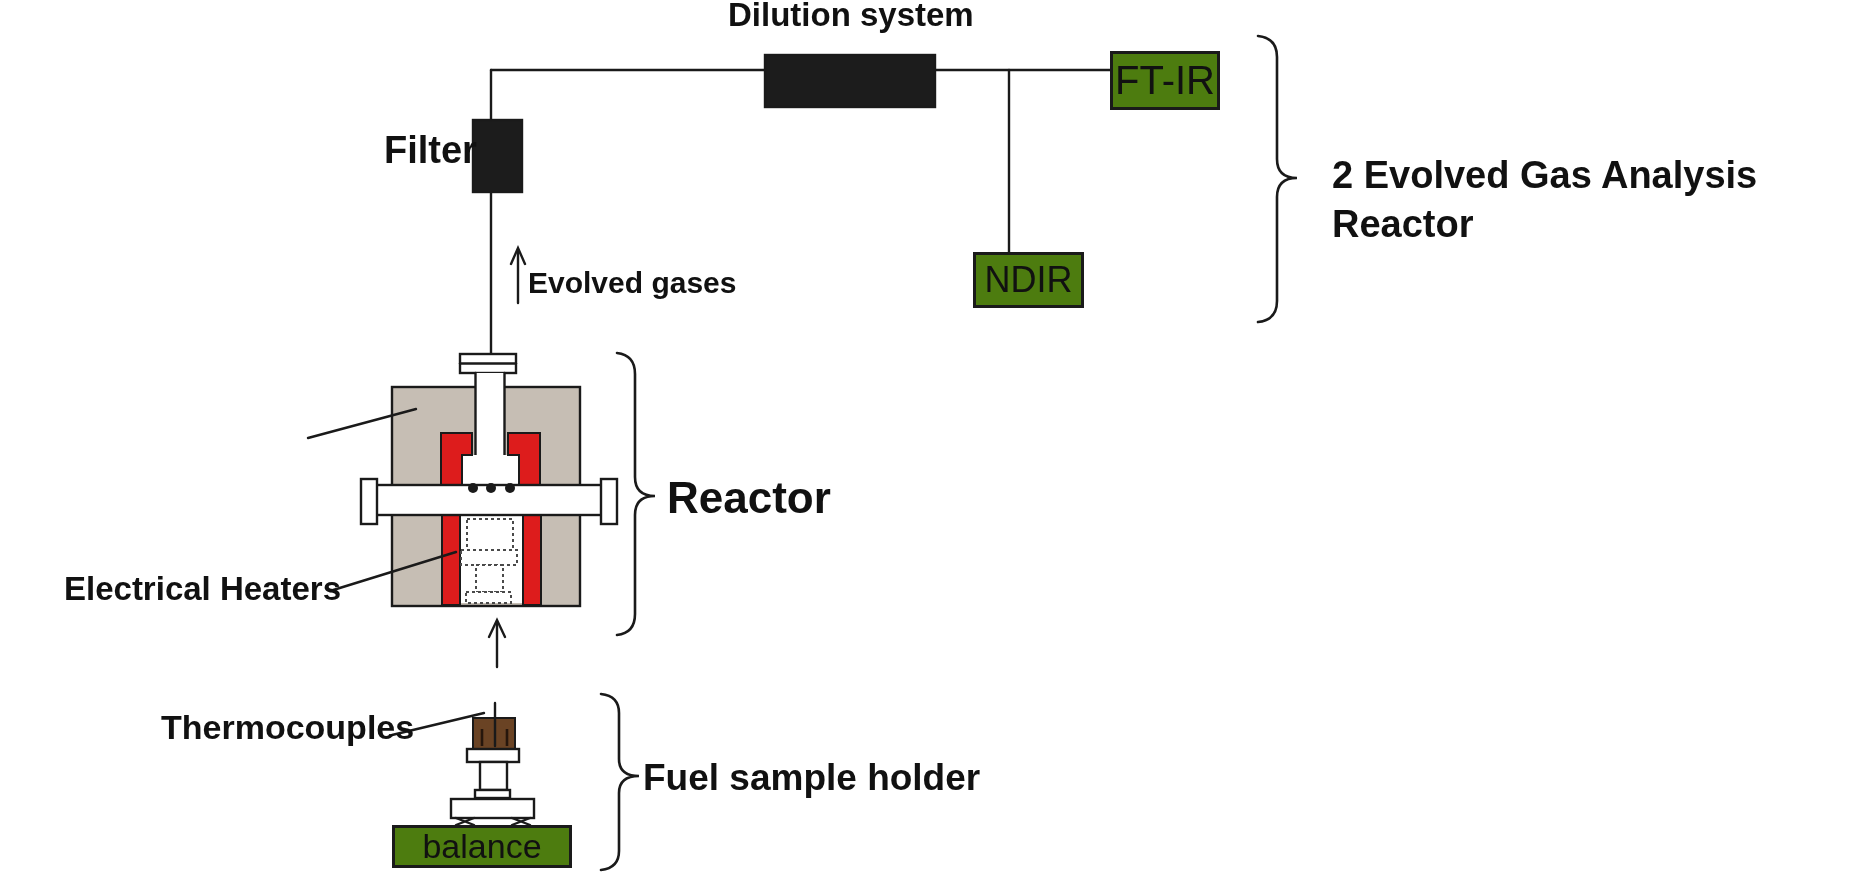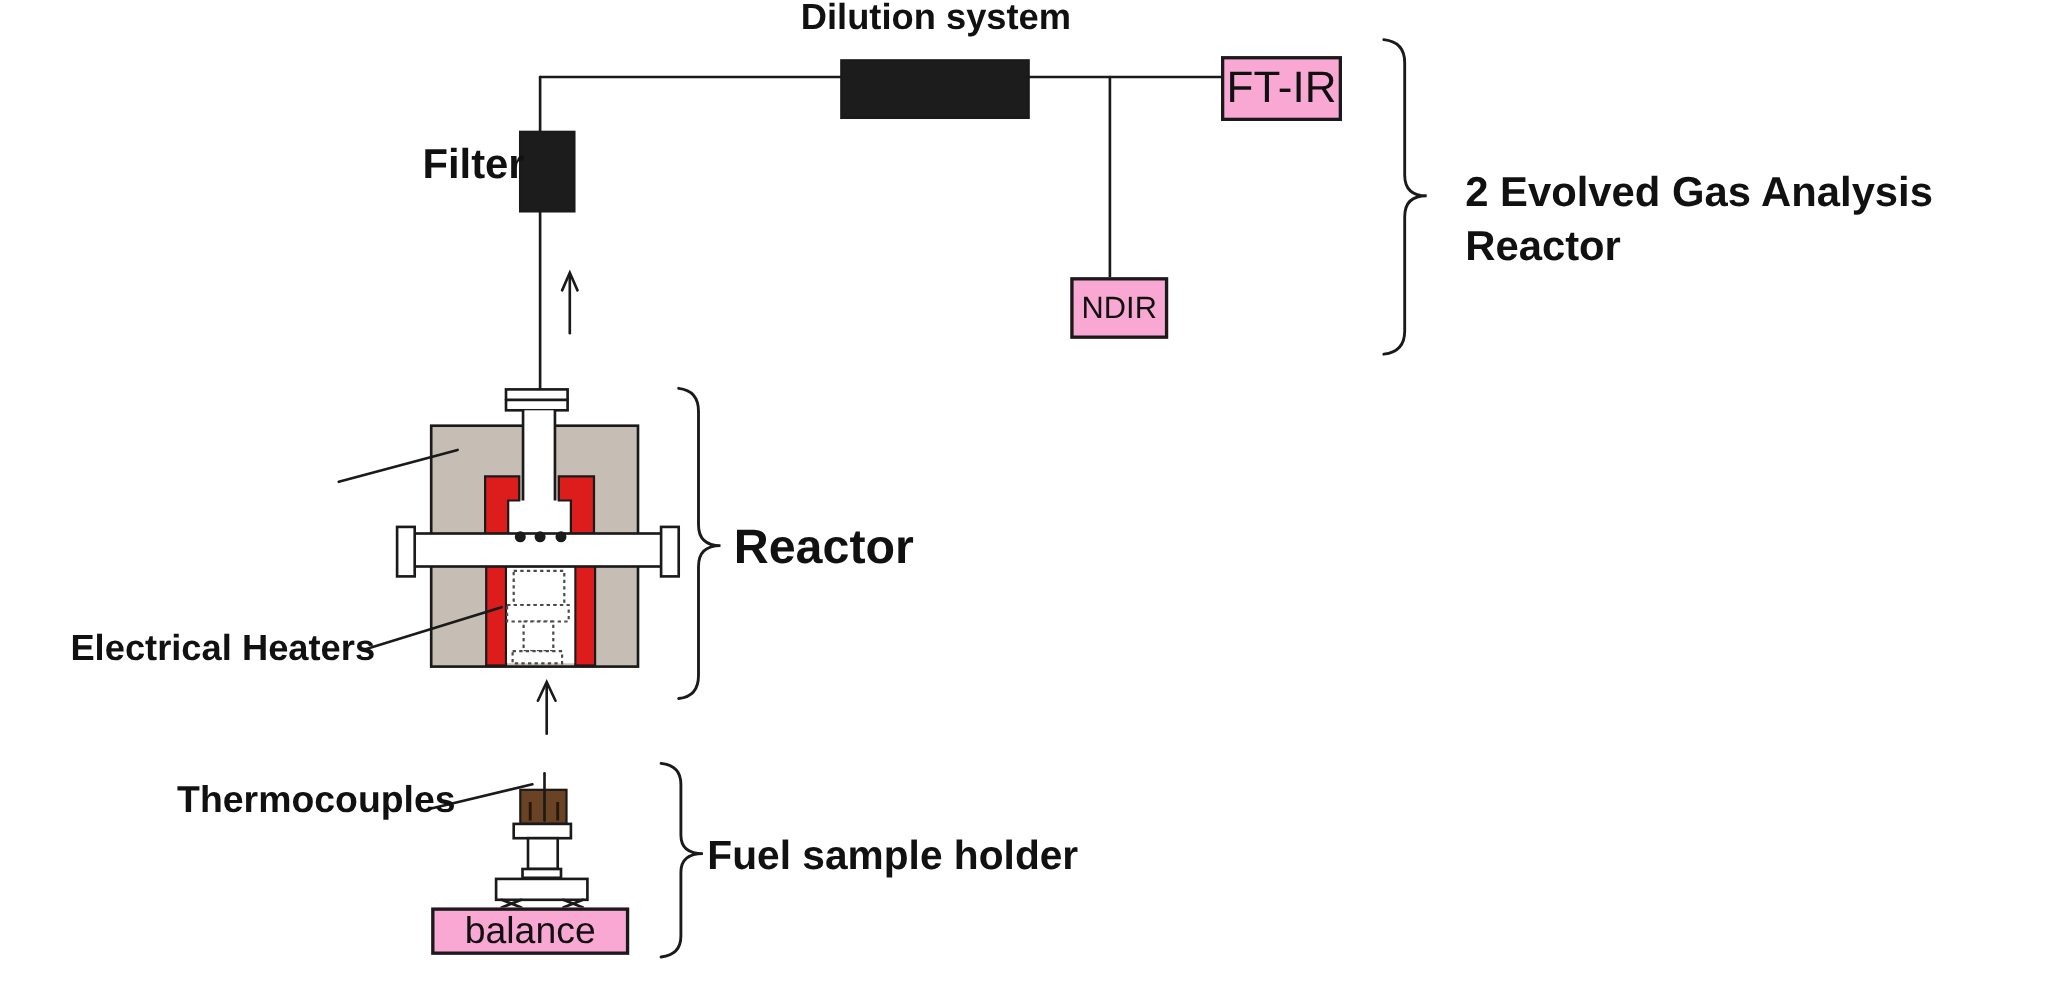--- a/index.html
+++ b/index.html
@@ -22,21 +22,21 @@
 
   .label{
     position:absolute;
     color:#111111;
     font-weight:bold;
     white-space:nowrap;
     line-height:1.15;
   }
   .device-box{
     position:absolute;
-    background:#f9a8d4;
+    background:#4d7c0f;
     border:3px solid #1a1a1a;
     display:flex;align-items:center;justify-content:center;
     color:#111111;
     box-sizing:border-box;
     white-space:nowrap;
   }
 </style>
 </head>
 <body>
 
@@ -107,29 +107,30 @@
     <rect x="480" y="762" width="27" height="28" class="shape white"></rect>
     <rect x="475" y="790" width="35" height="8" class="shape white"></rect>
     <rect x="451" y="799" width="83" height="19" class="shape white"></rect>
     <path class="ln" stroke-width="2.2" d="M456,818 L474,825 M456,825 L474,818"></path>
     <path class="ln" stroke-width="2.2" d="M512,818 L530,825 M512,825 L530,818"></path>
   </svg>
 
   <div class="device-box" style="left:1110px;top:51px;width:110px;height:59px;font-size:40px;">
     <span>FT-IR</span>
   </div>
-  <div class="device-box" style="left:973px;top:252px;width:89px;height:56px;font-size:28px;">
+  <div class="device-box" style="left:973px;top:252px;width:111px;height:56px;font-size:36px;">
     <span>NDIR</span>
   </div>
   <div class="device-box" style="left:392px;top:825px;width:180px;height:43px;font-size:34px;">
     <span>balance</span>
   </div>
 
   <div class="label" style="left:728px;top:-4px;font-size:33px;">Dilution system</div>
   <div class="label" style="left:384px;top:129px;font-size:38px;">Filter</div>
+  <div class="label" style="left:528px;top:266px;font-size:30px;">Evolved gases</div>
   <div class="label" style="left:1332px;top:151px;font-size:38px;line-height:49px;">
     <div>2 Evolved Gas Analysis</div>
     <div>Reactor</div>
   </div>
   <div class="label" style="left:667px;top:473px;font-size:44px;">Reactor</div>
   <div class="label" style="left:64px;top:570px;font-size:33px;">Electrical Heaters</div>
   <div class="label" style="left:643px;top:757px;font-size:37px;">Fuel sample holder</div>
   <div class="label" style="left:161px;top:708px;font-size:34px;">Thermocouples</div>
 
 </div>

